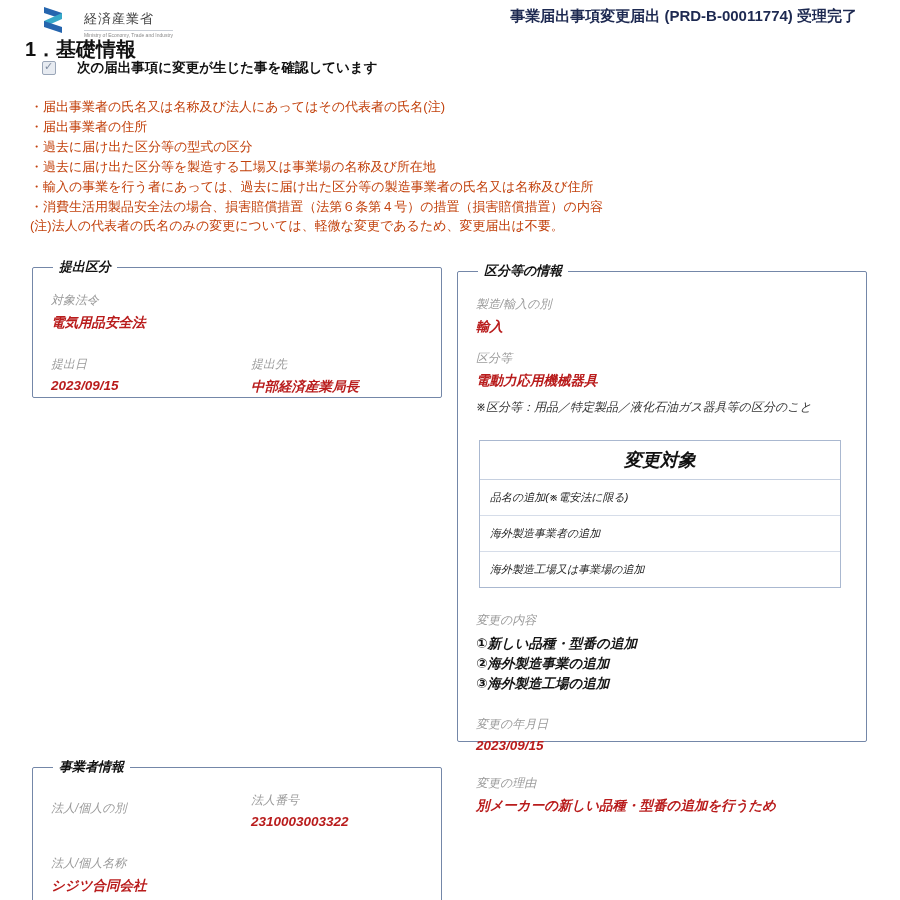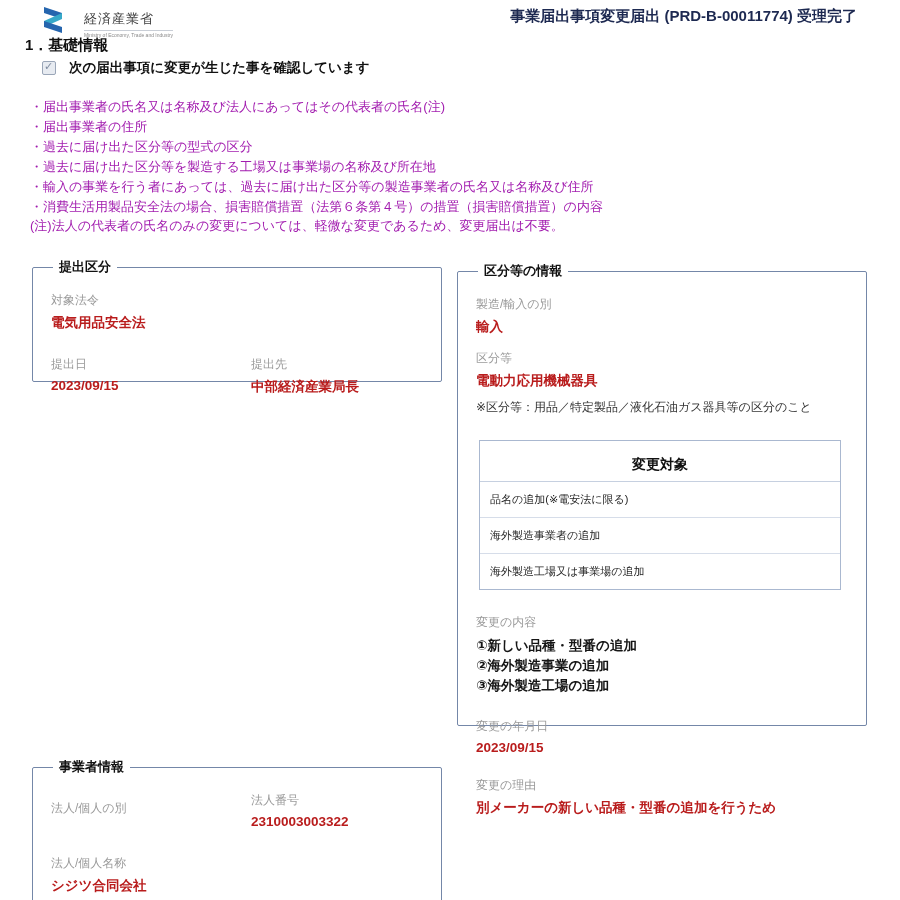--- a/index.html
+++ b/index.html
@@ -27,51 +27,52 @@
   }
   .page-title {
     position: absolute; top: 7px; right: 43px;
     font-size: 15px; font-weight: bold; color: #1d2951;
     white-space: nowrap;
   }
 
   
   .section-heading {
     position: absolute; left: 25px; top: 36px;
-    font-size: 15px; font-weight: bold; color: #111;
+    font-size: 20px; font-weight: bold; color: #111;
   }
   .confirm-row {
     position: absolute; left: 42px; top: 59px;
-    display: flex; align-items: center; gap: 13px;
+    display: flex; align-items: center; gap: 21px;
   }
   .checkbox {
     width: 12px; height: 12px; flex: 0 0 auto;
     background: #e7ebf1; border: 1px solid #9aa6b8;
     border-radius: 2px; position: relative;
   }
   .checkbox::after {
     content: "✓"; position: absolute; left: 1px; top: -2px;
     font-size: 11px; color: #7e8ba0; font-weight: bold;
   }
   .confirm-label { font-size: 13.5px; font-weight: bold; color: #111; }
 
   .notes-list {
     position: absolute; left: 30px; top: 97px;
     list-style: none; margin: 0; padding: 0;
   }
   .notes-list li {
-    font-size: 13px; color: #a21caf; line-height: 19.9px;
+    font-size: 13px; color: #c2410c; line-height: 19.9px;
     white-space: nowrap;
   }
 
   
   fieldset {
     position: absolute; margin: 0; background: #fff;
     border: 1px solid #7487a8; border-radius: 2px;
-    padding: 8px 18px 4px 18px;
+    padding: 8px 18px 20px 18px;
+    font-style: italic;
   }
   legend {
     font-size: 13px; font-weight: bold; color: #111;
     padding: 0 6px; margin-left: 2px;
   }
   .fs-submission { left: 32px; top: 258px; width: 372px; height: 110px; }
   .fs-category   { left: 457px; top: 262px; width: 372px; height: 450px; }
   .fs-operator   { left: 32px; top: 758px; width: 372px; height: 160px; }
 
   .flabel { font-size: 12px; color: #9a9a9a; margin-bottom: 5px; }
@@ -80,22 +81,22 @@
   .frow { display: flex; margin-top: 24px; }
   .frow .col1 { width: 200px; flex: 0 0 auto; }
   .small-note { font-size: 12px; color: #333; margin-top: 9px; }
 
   
   .chg-table {
     margin-top: 24px; margin-left: 3px; width: 360px;
     border: 1px solid #aab8d0; background: #fff;
   }
   .chg-head {
-    text-align: center; font-size: 14px; font-weight: bold;
-    color: #111; padding: 7px 0; border-bottom: 1px solid #c6d0e0; margin-top: 8px;
+    text-align: center; font-size: 18px; font-weight: bold;
+    color: #111; padding: 7px 0; border-bottom: 1px solid #c6d0e0;
   }
   .chg-row {
     font-size: 11px; color: #252525; padding: 10px 10px;
     border-bottom: 1px solid #d6dde9;
   }
   .chg-row:last-child { border-bottom: none; }
 
   .content-lines div {
     font-size: 13.5px; font-weight: bold; color: #151515;
     line-height: 20px;

